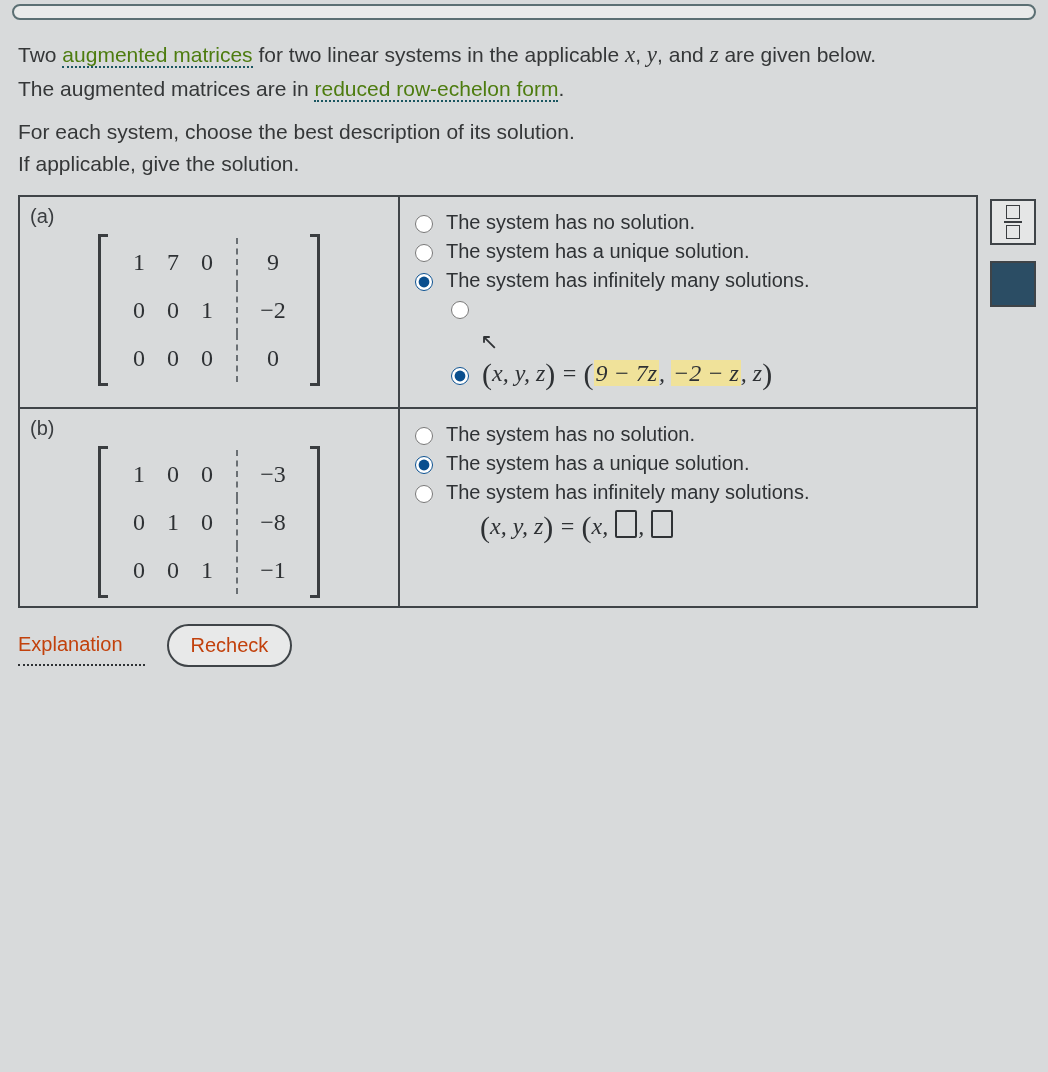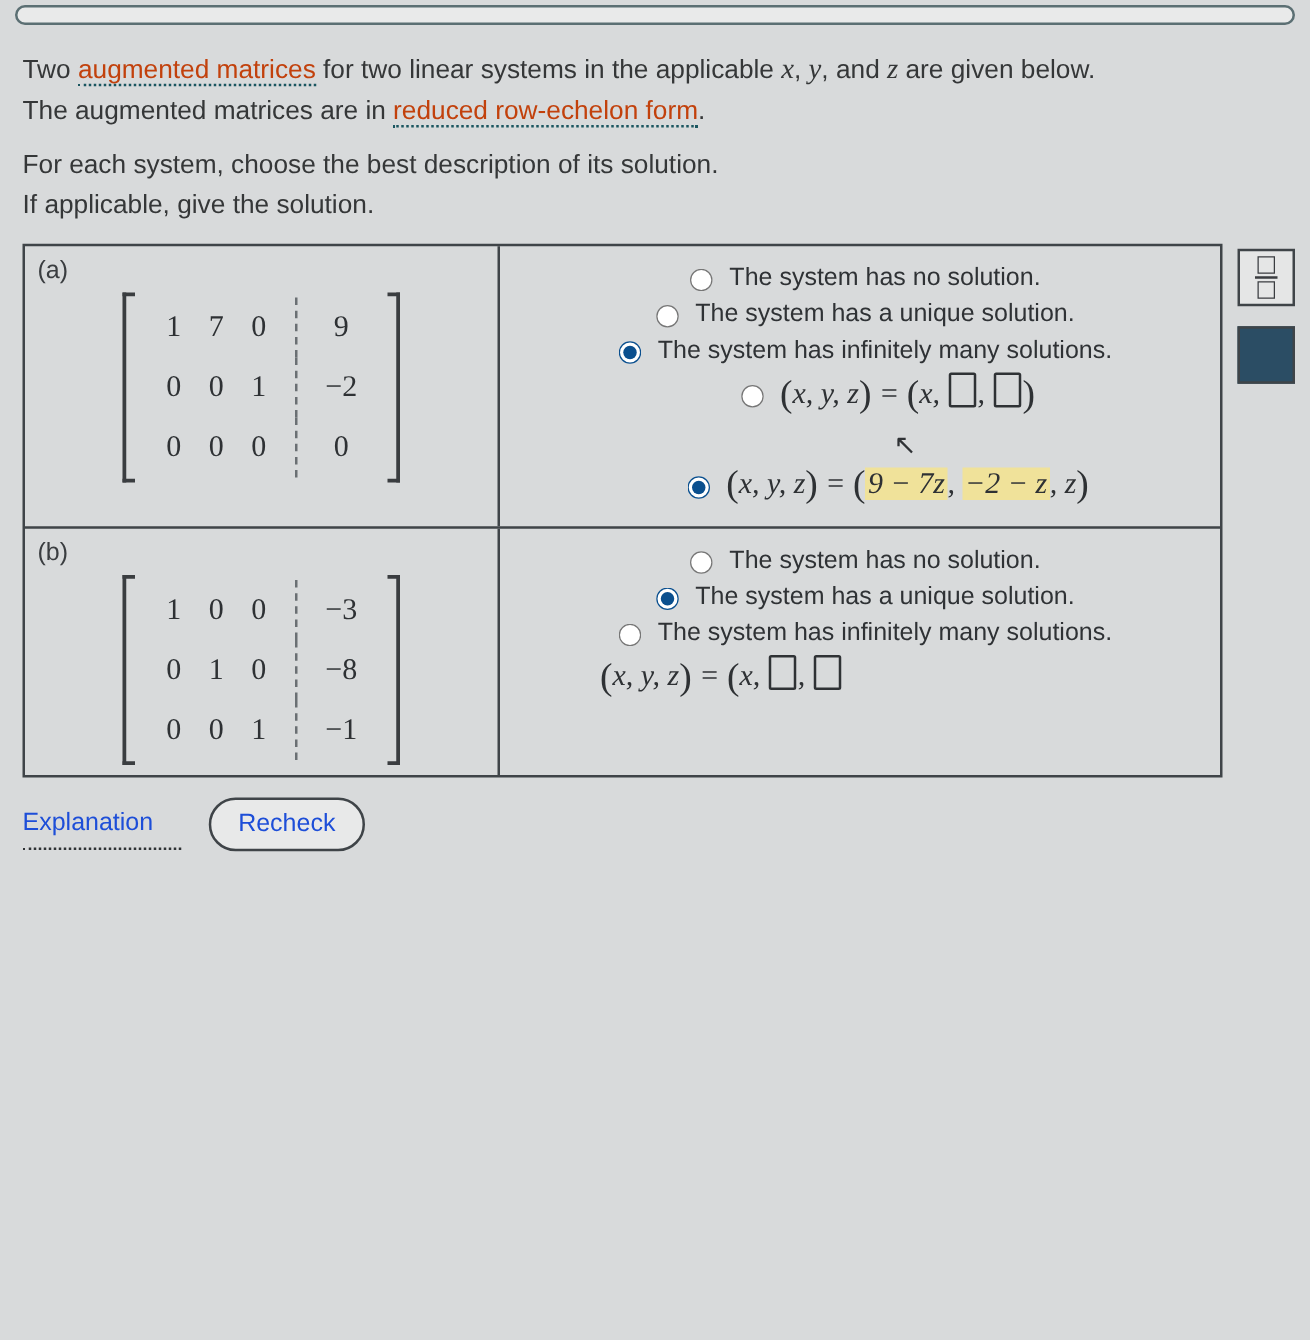--- a/index.html
+++ b/index.html
@@ -6,54 +6,54 @@
   body {
     margin: 0;
     font-family: Arial, Helvetica, sans-serif;
     background:#d8dadb;
     color:#3a3d40;
     width:1048px;
     padding:0;
   }
   .top-bar{height:16px;border:2px solid #5b6f73;border-radius:8px;margin:4px 12px 18px 12px;background:#e9eaea;}
   .intro{padding:0 18px 6px 18px;font-size:21px;line-height:1.5;color:#353738;}
-  .intro .link{color:#c2410c;border-bottom:2px dotted #1a5660;}
+  .intro .link{color:#4d7c0f;border-bottom:2px dotted #1a5660;}
   .math-i{font-family:'Times New Roman',serif;font-style:italic;font-size:23px;}
   .work{margin:10px 0 0 18px;display:flex;gap:12px;}
   .grid{border:2px solid #3f4448;width:960px;}
   .row{display:flex;}
   .row + .row{border-top:2px solid #3f4448;}
   .cell-left{width:380px;border-right:2px solid #3f4448;padding:8px 10px;}
   .cell-right{flex:1;padding:8px 6px 10px 10px;}
   .part-label{font-size:20px;color:#3a3d40;}
   .matrix{margin:6px auto 0 auto;font-family:'Times New Roman',serif;font-size:24px;display:flex;align-items:stretch;justify-content:center;color:#2e3134;}
   .bracket{width:10px;border:3px solid #3a3d40;}
   .bracket.left{border-right:none;}
   .bracket.right{border-left:none;}
   .mbody{padding:4px 14px;}
   .mrow{display:flex;align-items:center;height:48px;}
   .mn{width:34px;text-align:center;}
   .sep{width:0;border-left:2px dashed #6a6f73;align-self:stretch;margin:0 12px;}
   .aug{width:46px;text-align:center;}
-  .opt{display:flex;align-items:center;gap:10px;font-size:20px;color:#2f3235;margin:6px 0;justify-content:center;}
+  .opt{display:flex;align-items:center;gap:10px;font-size:20px;color:#2f3235;margin:6px 0;}
   .opt.sub{margin-left:36px;}
   input[type=radio]{width:18px;height:18px;accent-color:#0a4f8e;}
   .formula{font-family:'Times New Roman',serif;font-size:24px;font-style:italic;color:#2e3134;margin:4px 0 10px 36px;}
   .formula .paren{font-style:normal;font-size:30px;vertical-align:-3px;}
   .slot{display:inline-block;width:22px;height:28px;border:2px solid #2f3235;border-radius:2px;vertical-align:-4px;margin:0 1px;}
   .hl{background:#f0e29a;padding:0 2px;font-family:Liberation Serif, serif;}
   .cursor{display:inline-block;font-size:22px;transform:translate(-2px,4px);}
   .side{width:50px;display:flex;flex-direction:column;gap:16px;padding-top:4px;}
   .tool{width:46px;height:46px;border:2px solid #3f4448;display:flex;align-items:center;justify-content:center;background:#e5e6e6;font-family:'Times New Roman',serif;font-size:14px;line-height:1;}
   .tool.filled{background:#2b4d64;}
   .frac{display:flex;flex-direction:column;align-items:center;gap:2px;}
   .frac .b{width:14px;height:14px;border:1.5px solid #3a3d40;}
   .frac .bar{width:18px;height:2px;background:#3a3d40;}
   .footer{margin:16px 0 0 18px;display:flex;gap:22px;align-items:center;padding-bottom:6px;}
-  .fbtn{border:2px solid #3f4448;border-radius:22px;padding:8px 22px;font-size:20px;color:#1d4ed8;background:#e8e9e9;}
+  .fbtn{border:2px solid #3f4448;border-radius:22px;padding:8px 22px;font-size:20px;color:#c2410c;background:#e8e9e9;}
 </style>
 </head>
 <body>
 
 <div class="top-bar"></div>
 
 <div class="intro">
   <p style="margin:0 0 8px 0">
     <span>Two </span><span class="link">augmented matrices</span><span> for two linear systems in the applicable </span><span class="math-i">x</span>, <span class="math-i">y</span>, and <span class="math-i">z</span><span> are given below.</span><br>
     <span>The augmented matrices are in </span><span class="link">reduced row-echelon form</span><span>.</span>
@@ -107,21 +107,20 @@
             <input type="radio" name="a" style="">
             <span>The system has a unique solution.</span>
           </label>
         <label class="opt">
             <input type="radio" name="a" checked="" style="">
             <span>The system has infinitely many solutions.</span>
           </label>
 
         <label class="opt sub">
             <input type="radio" name="a-sub" style="">
-          <span class="formula" style="margin:0"><span class="paren">(</span>x, y, z<span class="paren">)</span> = <span class="paren">(</span>x, <span class="slot"></span>, <span class="slot"></span><span class="paren">)</span></span>
         </label>
 
         <label class="opt sub">
             <input type="radio" name="a-sub" style="visibility: hidden;">
             <span class="cursor">↖</span>
         </label>
 
         <label class="opt sub">
             <input type="radio" name="a-sub" checked="" style="">
           <span class="formula" style="margin:0"><span class="paren">(</span>x, y, z<span class="paren">)</span> = <span class="paren">(</span><span class="hl">9 − 7z</span>, <span class="hl">−2 − z</span>, z<span class="paren">)</span></span>

